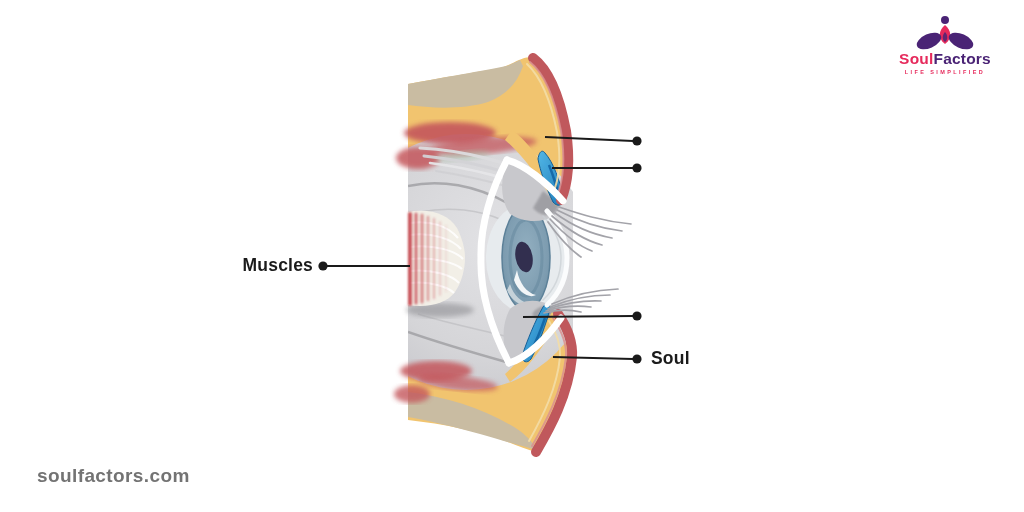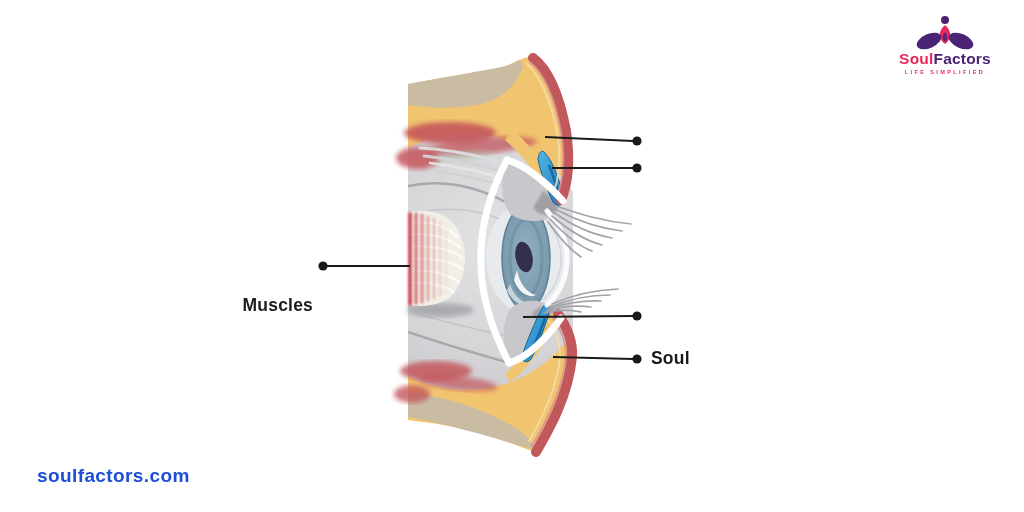--- a/index.html
+++ b/index.html
@@ -11,28 +11,28 @@
   .stage{position:absolute;inset:0;width:1024px;height:512px;}
   svg.art{position:absolute;left:0;top:0;}
   .lbl{
     position:absolute;white-space:nowrap;
     font-weight:600;font-size:17.5px;line-height:21px;
     color:var(--label-ink,#1b1b1b);
     letter-spacing:.2px;
   }
   .lbl.right-col{text-align:left;}
   .lbl.left-col{text-align:right;}
-  #lbl-muscles{right:711px;top:255px;margin-top:40px;}
+  #lbl-muscles{right:711px;top:255px;}
   #lbl-subq{left:651px;top:130px;}
   #lbl-tarsal{left:651px;top:158px;}
   #lbl-conj{left:651px;top:306px;}
   #lbl-skin{left:651px;top:348px;}
   .site-footer{
     position:absolute;left:37px;top:465px;
-    font-weight:600;font-size:19px;color:#1d4ed8;letter-spacing:.4px;
+    font-weight:600;font-size:19px;color:#737373;letter-spacing:.4px;
   }
   .logo{
     position:absolute;right:24px;top:14px;width:110px;
     display:flex;flex-direction:column;align-items:center;gap:1px;
   }
   .logo-flower{display:block;}
   .logo-word{
     font-size:15.5px;font-weight:700;line-height:16px;letter-spacing:.2px;
   }
   .logo-word .p1{color:var(--brand-pink,#e62a5c);text-align:center;}

